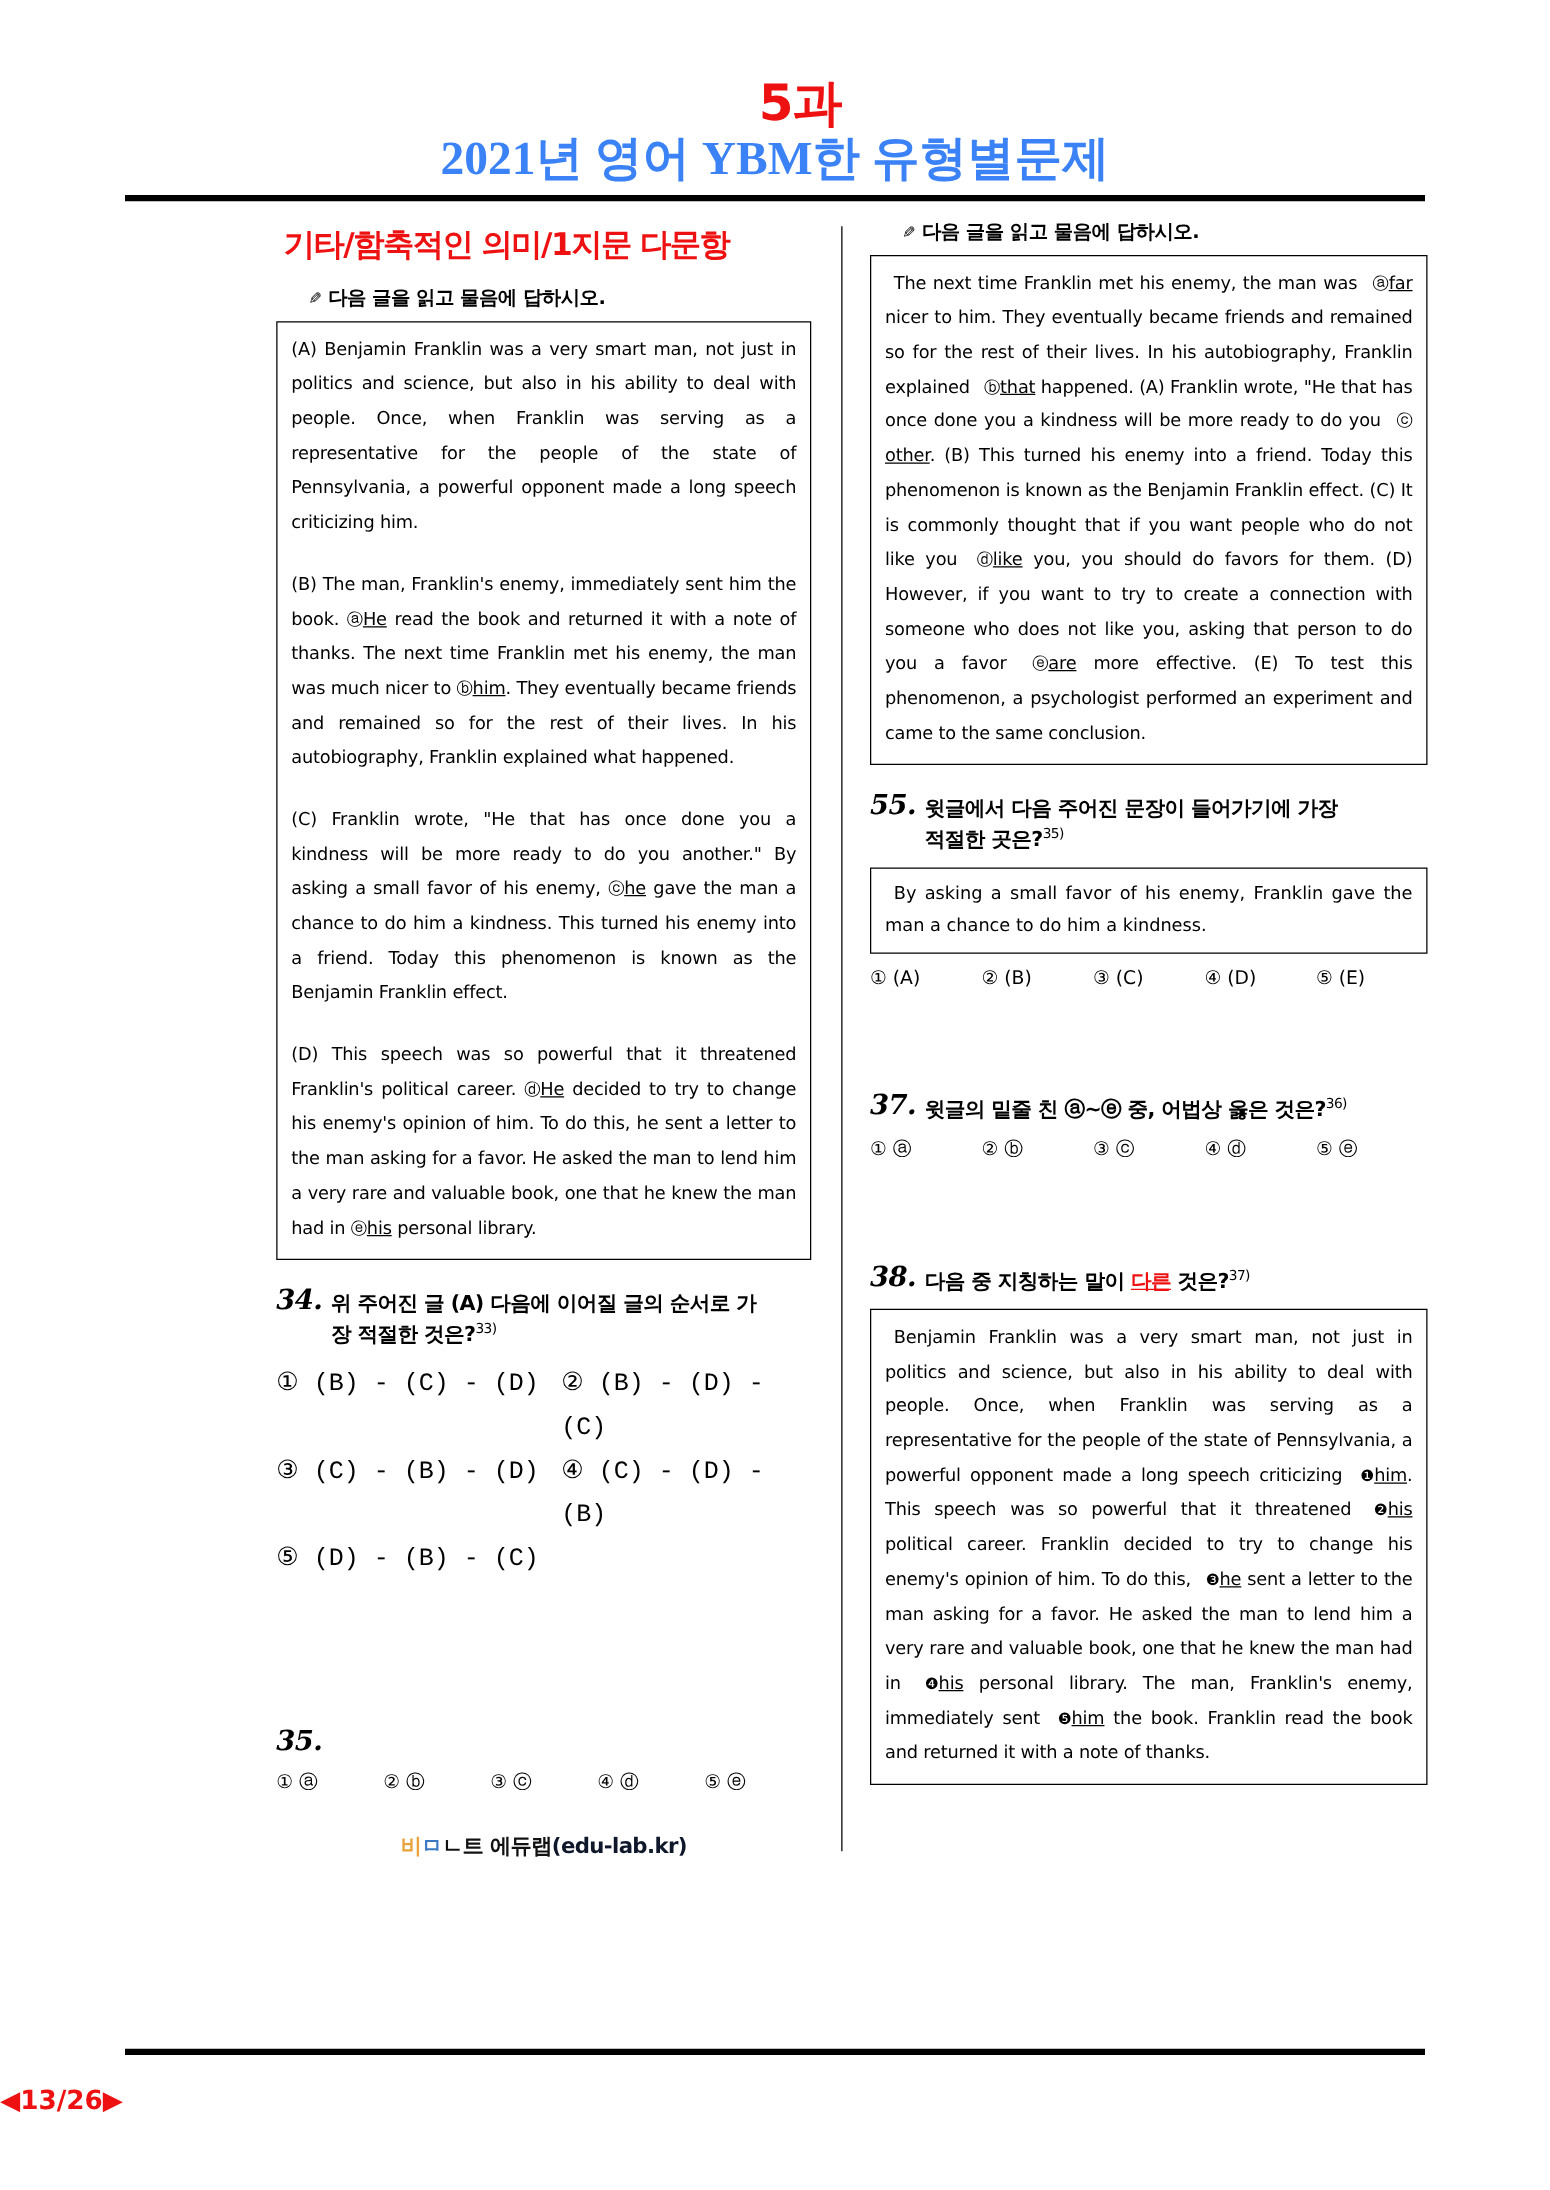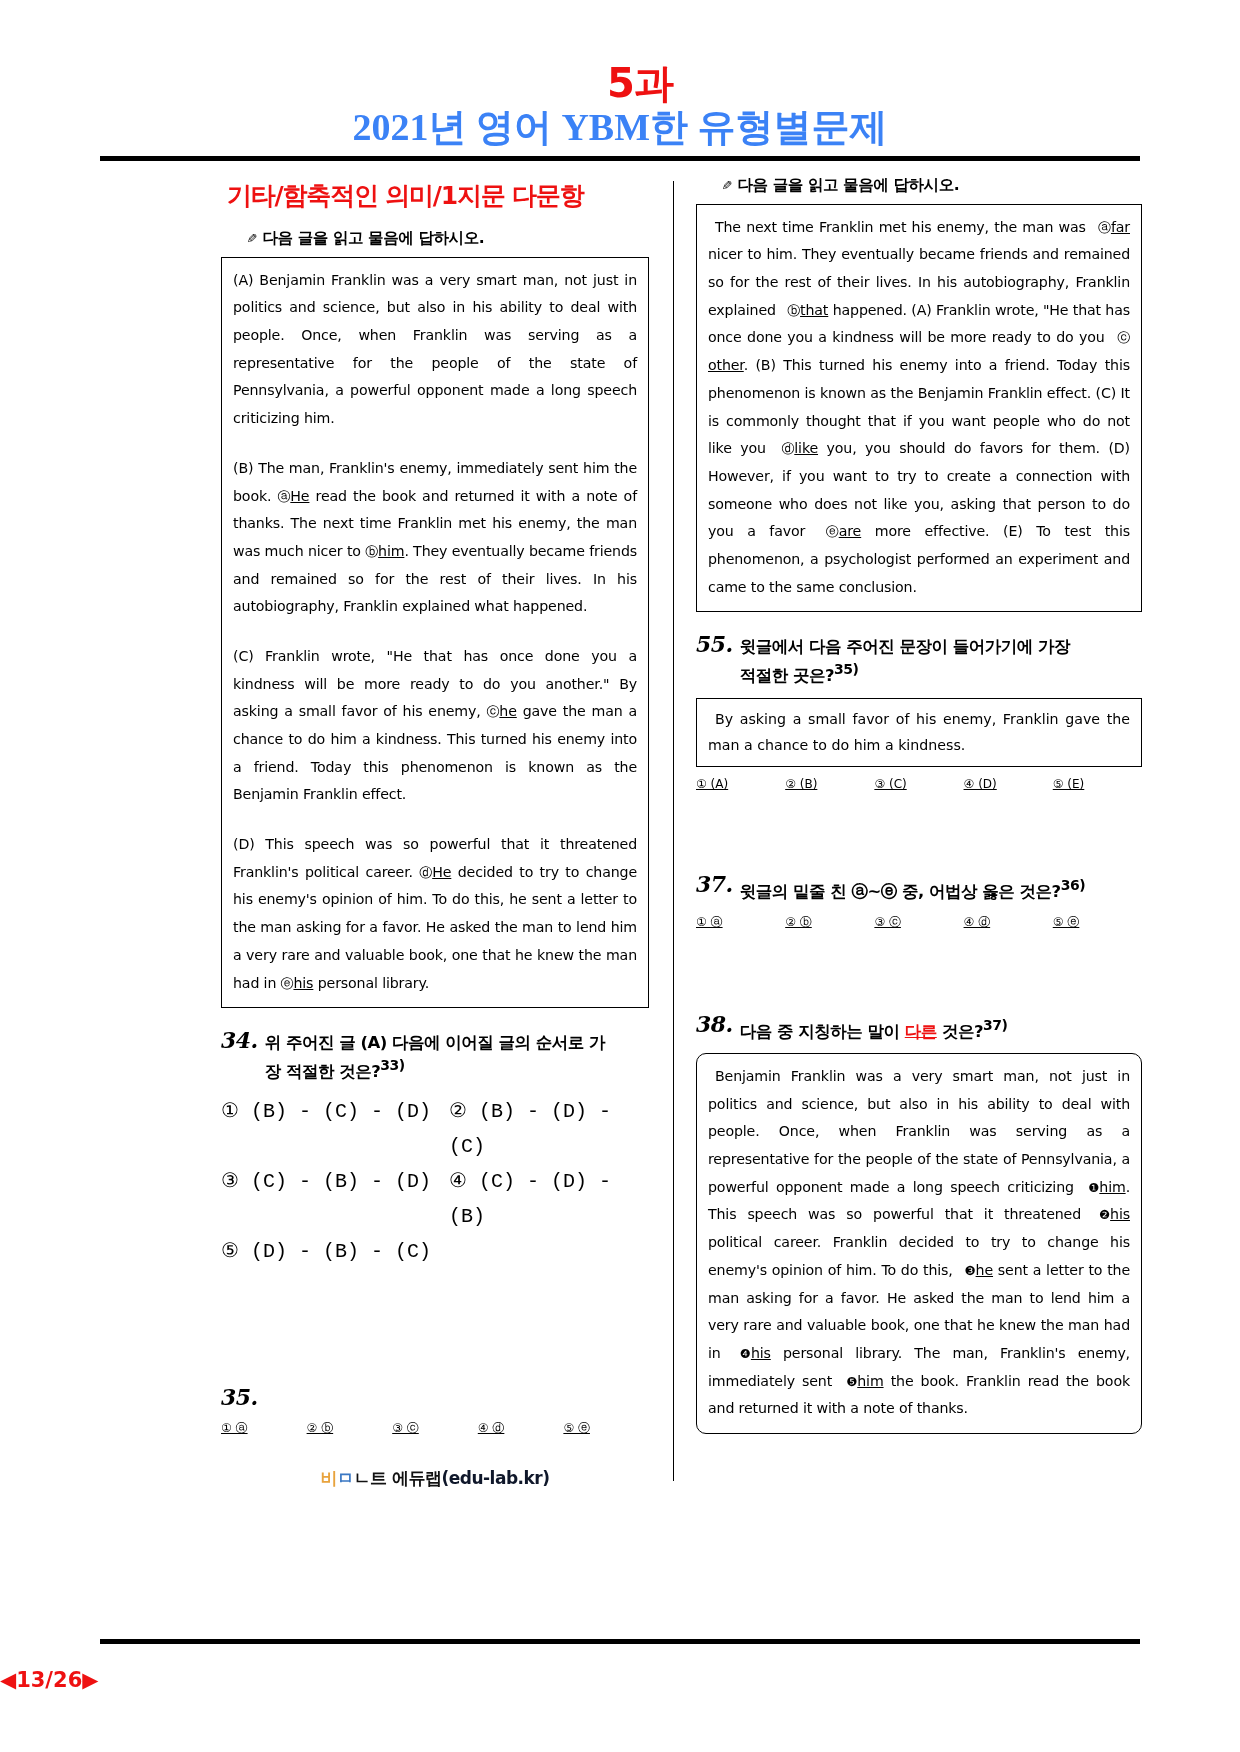--- a/index.html
+++ b/index.html
@@ -136,28 +136,27 @@
     font-family: "DejaVu Serif", serif;
     margin-right: 7px;
     line-height: 1.15;
     flex: 0 0 auto;
   }
   .q-text { line-height: 1.45; padding-top: 3px; }
   .q-text .red-u {
     color: #ee1111;
     text-decoration: underline;
   }
-  .sup { font-size: 14px; vertical-align: super; font-weight: bold; }
+  .sup { font-size: 11px; vertical-align: super; font-weight: normal; }
 
   
   .options {
     margin-top: 10px;
-    font-size: 12px;
-    font-family: "DejaVu Sans", sans-serif;
-    text-decoration: underline;
+    font-size: 15px;
+    font-family: "DejaVu Sans", sans-serif;
   }
   .opt-row {
     display: flex;
     margin-bottom: 5px;
   }
   .opt-row.five > .opt { width: 20%; }
   .opt { white-space: nowrap; }
 
   .opt-grid2 {
     margin-top: 10px;
@@ -344,21 +343,21 @@
         </div>
       </div>
 
       <div class="spacer-md"></div>
 
       <div class="question">
         <div class="q-head">
           <span class="q-num">38.</span>
           <span class="q-text"><span>다음 중 지칭하는 말이 </span><span class="red-u">다른</span><span> 것은?</span><span class="sup">37)</span></span>
         </div>
-        <div class="passage-box indent" style="margin-top:10px;border-radius:10px;">
+        <div class="passage-box indent" style="margin-top:10px;">
           <p><span>Benjamin Franklin was a very smart man, not just in politics and science, but also in his ability to deal with people. Once, when Franklin was serving as a representative for the people of the state of Pennsylvania, a powerful opponent made a long speech criticizing </span><span class="numbold">❶</span><u class="mark">him</u><span>. This speech was so powerful that it threatened </span><span class="numbold">❷</span><u class="mark">his</u><span> political career. Franklin decided to try to change his enemy's opinion of him. To do this, </span><span class="numbold">❸</span><u class="mark">he</u><span> sent a letter to the man asking for a favor. He asked the man to lend him a very rare and valuable book, one that he knew the man had in </span><span class="numbold">❹</span><u class="mark">his</u><span> personal library. The man, Franklin's enemy, immediately sent </span><span class="numbold">❺</span><u class="mark">him</u><span> the book. Franklin read the book and returned it with a note of thanks.</span></p>
         </div>
       </div>
 
     </div>
   </div>
 
   <div class="rule-bottom"></div>
   <div class="page-num">◀13/26▶</div>
 

